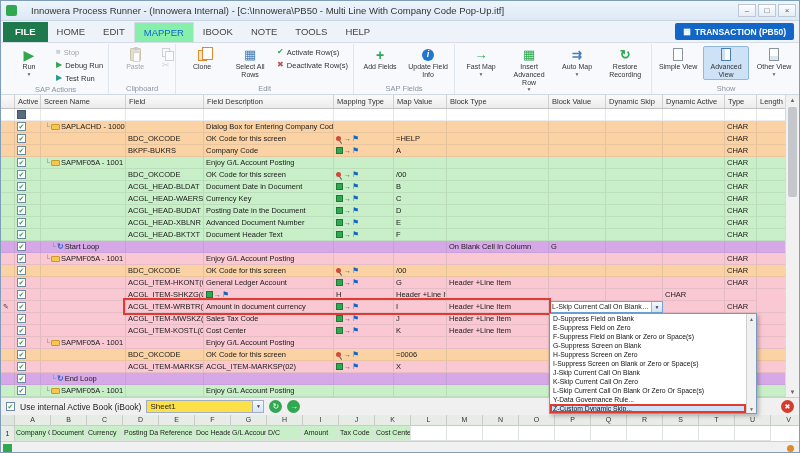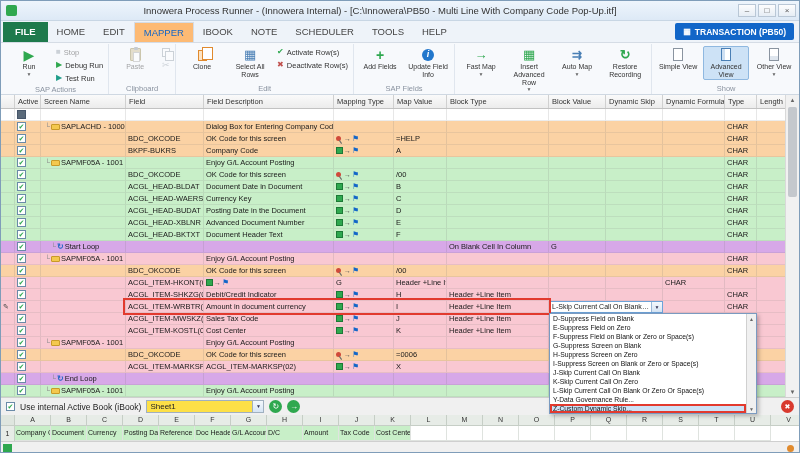--- a/index.html
+++ b/index.html
@@ -4,29 +4,29 @@
 <style>
   *{margin:0;padding:0;box-sizing:border-box}
   html,body{width:800px;height:453px;overflow:hidden}
   body{font-family:"Liberation Sans",sans-serif;background:#fff;font-size:10px;color:#222}
   #app{position:relative;width:800px;height:453px;background:#f5f7fa;border:1px solid #7f9db9;overflow:hidden}
   :root{--cols:14px 26px 85px 78px 130px 60px 53px 102px 57px 57px 62px 32px 30px}
 
   
   .titlebar{position:absolute;top:0;left:0;right:0;height:20px;background:linear-gradient(#eef5fc,#dde9f6);border-bottom:1px solid #c8d6e4}
   .app-icon{position:absolute;left:5px;top:4px;width:11px;height:11px;background:#2fa84f;border-radius:2px}
-  .title-text{position:absolute;left:30px;right:70px;top:0;height:20px;line-height:20px;text-align:center;font-size:9.5px;color:#333;white-space:nowrap;overflow:hidden}
+  .title-text{position:absolute;left:30px;right:70px;top:0;height:20px;line-height:20px;text-align:left;font-size:9.5px;color:#333;white-space:nowrap;overflow:hidden}
   .win-btns{position:absolute;right:3px;top:3px;display:flex;gap:2px}
   .win-btn{width:18px;height:13px;border:1px solid #b9c7d6;background:linear-gradient(#fdfdfd,#e6edf5);font-size:8px;line-height:11px;text-align:center;color:#555}
 
   
   .tabbar{position:absolute;top:20px;left:0;right:0;height:22px;background:#eef3f9;border-bottom:1px solid #d5dce5;display:flex;align-items:flex-end}
   .file-tab{height:20px;padding:0 12px;background:#1e7a4c;color:#fff;font-size:9.5px;line-height:20px;margin-left:2px;font-weight:bold}
   .tab{height:20px;padding:0 9px;font-size:9.5px;line-height:20px;color:#444;white-space:nowrap}
-  .tab.active{background:#fdba74;border:1px solid #d5dce5;border-bottom:none;color:#1266c8}
+  .tab.active{background:#86efac;border:1px solid #d5dce5;border-bottom:none;color:#1266c8}
   .transaction-btn{position:absolute;right:5px;top:2px;height:17px;background:#1266c8;color:#fff;font-size:8.5px;font-weight:bold;padding:0 8px;border-radius:2px;display:flex;align-items:center;gap:4px}
   .transaction-btn .tic{font-size:8px;color:#fff}
 
   
   .ribbon{position:absolute;top:42px;left:0;right:0;height:52px;background:#f7f9fc;border-bottom:1px solid #cfd8e2;display:flex;padding:1px 2px 0}
   .rgroup{display:flex;flex-direction:column;border-right:1px solid #e0e6ee;padding:0 3px;flex:0 0 auto}
   .rgroup-content{flex:1;display:flex;align-items:flex-start;gap:2px;padding-top:2px}
   .rgroup-label{height:11px;font-size:7.5px;color:#8a93a0;text-align:center;line-height:11px}
   .btn-big{width:46px;display:flex;flex-direction:column;align-items:center;text-align:center;font-size:7px;color:#333;line-height:1.12;padding:1px 0;border-radius:2px}
   .btn-big .ic{height:15px;display:flex;align-items:center;justify-content:center;margin-bottom:1px}
@@ -127,21 +127,20 @@
   </div>
 
   <div class="tabbar">
     <div class="file-tab">FILE</div>
     <div id="tabs" style="display:flex;align-items:flex-end">
         <div class="tab">HOME</div>
         <div class="tab">EDIT</div>
         <div class="tab active">MAPPER</div>
         <div class="tab">IBOOK</div>
         <div class="tab">NOTE</div>
-        <div class="tab">SCHEDULER</div>
         <div class="tab">TOOLS</div>
         <div class="tab">HELP</div>
       </div>
     <div class="transaction-btn">
       <span class="tic">▦</span>
       <span>TRANSACTION (PB50)</span>
     </div>
   </div>
 
   <div class="ribbon">
@@ -318,21 +317,21 @@
       <div class="hc">
         <span>Block Type</span>
       </div>
       <div class="hc">
         <span>Block Value</span>
       </div>
       <div class="hc">
         <span>Dynamic Skip</span>
       </div>
       <div class="hc">
-        <span>Dynamic Formula</span>
+        <span>Dynamic Active</span>
       </div>
       <div class="hc">
         <span>Type</span>
       </div>
       <div class="hc">
         <span>Length</span>
       </div>
     </div>
   <div class="grows" id="grows">
       <div class="grow bg-white">
@@ -716,20 +715,23 @@
       <div class="grow bg-pink">
         <div class="c"></div>
         <div class="c">
           <span class="cb">✔</span>
         </div>
         <div class="c"></div>
         <div class="c">
           <span>ACGL_ITEM-HKONT(02)</span>
         </div>
         <div class="c">
+          <span>General Ledger Account</span>
+        </div>
+        <div class="c">
           <span class="mi-xl"></span>
           <span class="mi-ar">→</span>
           <span class="mi-flag">⚑</span>
         </div>
         <div class="c">
           <span>G</span>
         </div>
         <div class="c">
           <span>Header +Line Item</span>
         </div>
@@ -742,23 +744,20 @@
         <div class="c"></div>
       </div>
       <div class="grow bg-pink">
         <div class="c"></div>
         <div class="c">
           <span class="cb">✔</span>
         </div>
         <div class="c"></div>
         <div class="c">
           <span>ACGL_ITEM-SHKZG(02)</span>
-        </div>
-        <div class="c">
-          <span>Debit/Credit Indicator</span>
         </div>
         <div class="c">
           <span class="mi-xl"></span>
           <span class="mi-ar">→</span>
           <span class="mi-flag">⚑</span>
         </div>
         <div class="c">
           <span>H</span>
         </div>
         <div class="c">

